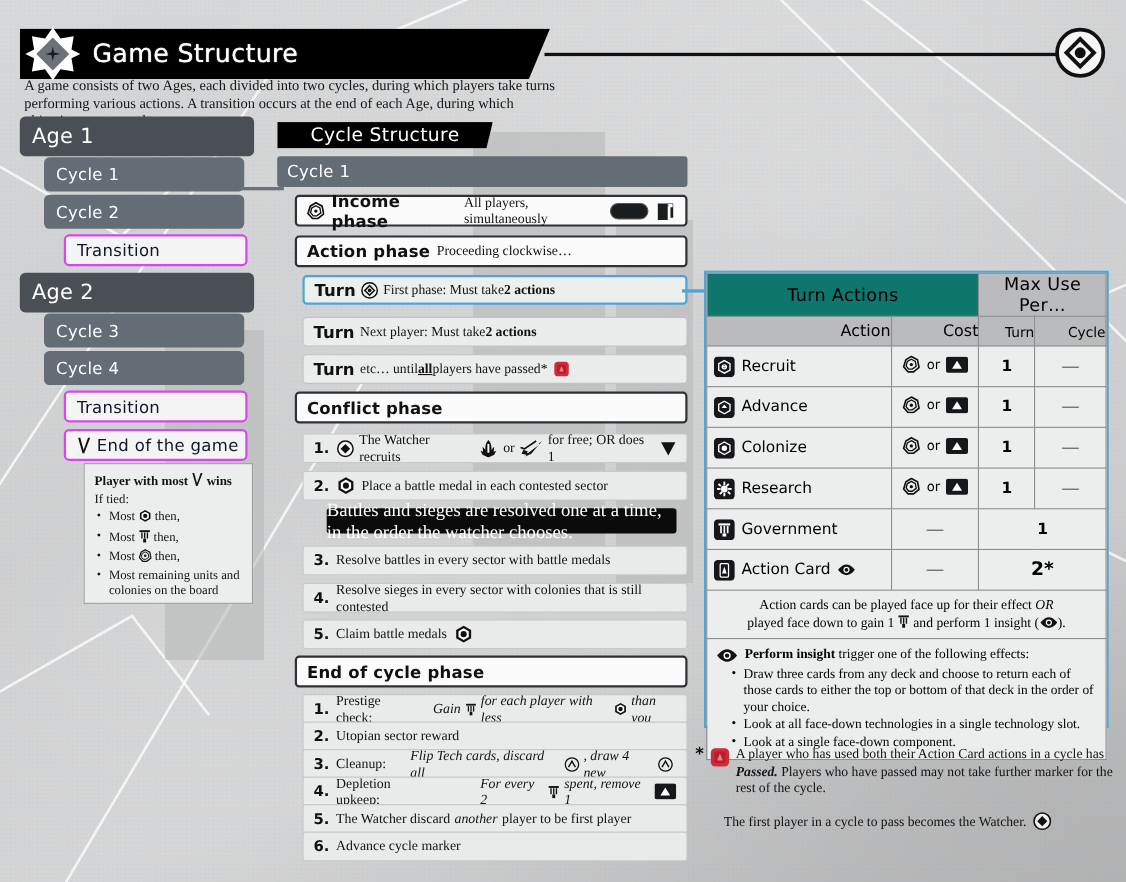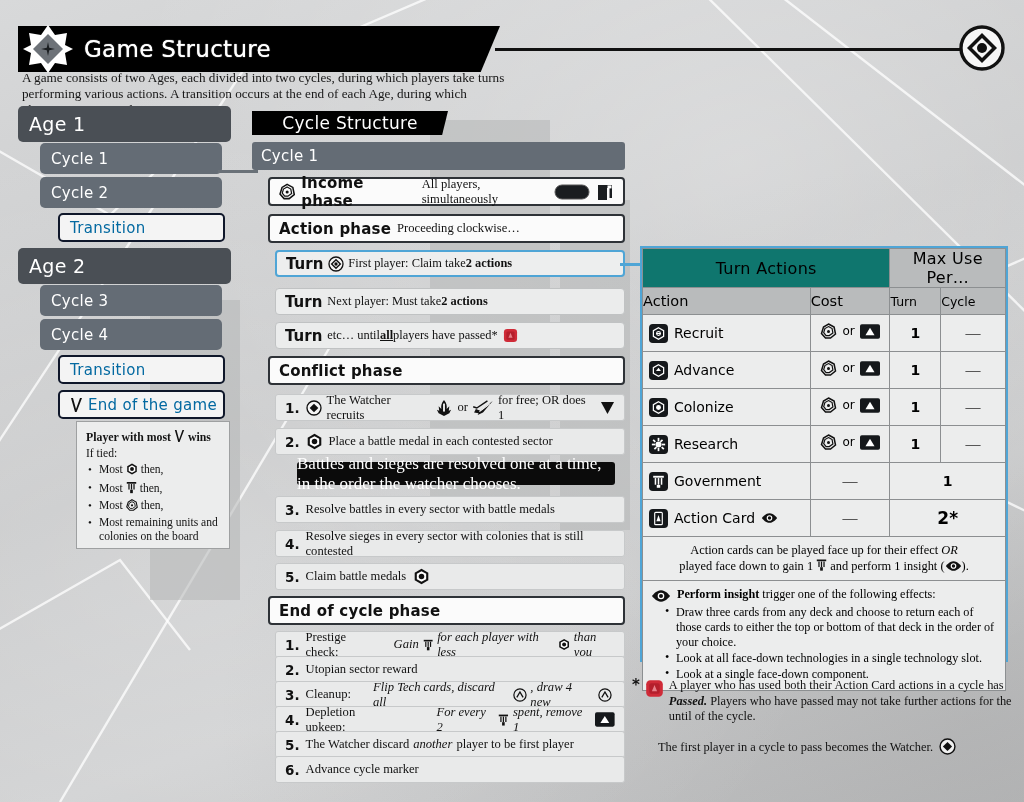--- a/index.html
+++ b/index.html
@@ -35,21 +35,21 @@
   .header-line { position:absolute; left:495px; top:48px; width:470px; height:3px; background:#111; }
   .watcher-big { position:absolute; left:958px; top:24px; width:48px; height:48px; }
 
   .intro { position:absolute; left:22px; top:70px; width:500px; font-size:13.2px;
            line-height:16px; color:#171717; }
 
   
   .bx { border-radius:5px; display:flex; align-items:center; }
   .dark-bar { background:#4a4f55; color:#fff; }
   .mid-bar  { background:#646c75; color:#fff; }
-  .white-bar{ background:#f4f4f4; border:2px solid #0f172a; color:#0369a1; }
+  .white-bar{ background:#f4f4f4; border:2px solid #d946ef; color:#0f172a; }
   .tech { font-family:"DejaVu Sans", sans-serif; letter-spacing:.3px; }
 
   
   .age { position:absolute; left:18px; width:213px; height:36px; padding-left:11px;
          font-size:19px; }
   .cyc { position:absolute; left:40px; width:182px; height:31px; padding-left:11px;
          font-size:15px; }
   .trn { position:absolute; left:58px; width:167px; height:29px; padding-left:10px;
          font-size:15px; }
   .tiebox { position:absolute; left:76px; top:421px; width:154px; height:128px;
@@ -88,21 +88,21 @@
 
   
   .tablewrap { position:absolute; left:640px; top:246px; width:368px; height:416px;
                border:2px solid #4fa5d6; background:#eceded; }
   table.ta { width:100%; border-collapse:collapse; }
   table.ta th, table.ta td { border:1px solid #8c8f91; }
   .th-top { background:#0f766e; font-family:"DejaVu Sans", sans-serif; font-size:16px;
             font-weight:500; text-align:center; height:28px; letter-spacing:.3px; }
   .th-top.shade { background:#b9bbbc; }
   .th-sub { background:#b9bbbc; font-family:"DejaVu Sans", sans-serif; font-size:14.5px;
-            font-weight:500; text-align:left; height:27px; }
+            font-weight:500; text-align:right; height:27px; }
   .th-sub.sm { font-size:12.5px; }
   td.act { background:#eceded; height:37px; padding-left:6px; font-family:"DejaVu Sans", sans-serif;
            font-size:14px; }
   td.act .wrap { display:flex; align-items:center; gap:6px; }
   td.cost { background:#eceded; text-align:center; font-size:12px; }
   td.num  { background:#eceded; text-align:center; font-family:"DejaVu Sans", sans-serif;
             font-weight:bold; font-size:14px; }
   td.dash { background:#eceded; text-align:center; font-size:15px; color:#222; }
   .cost-wrap { display:inline-flex; align-items:center; gap:5px; justify-content:center;
                font-family:"DejaVu Sans", sans-serif; font-size:12px; }
@@ -294,21 +294,21 @@
 <div class="bconn" style="left:620px; top:263px; width:22px; height:3px;"></div>
 
 <div class="turnrow sel" style="top:250px;">
   <span class="tw">Turn</span>
   <svg width="16" height="16" viewBox="0 0 48 48" style="margin-right:4px">
     <circle cx="24" cy="24" r="21" fill="#f6f6f6" stroke="#111" stroke-width="4"></circle>
     <path d="M24 8 L40 24 L24 40 L8 24 Z" fill="#111"></path>
     <path d="M24 14 L34 24 L24 34 L14 24 Z" fill="#f6f6f6"></path>
     <circle cx="24" cy="24" r="5" fill="#111"></circle>
       </svg>
-  <span>First player: Claim take </span>
+  <span>First phase: Must take </span>
   <b>2 actions</b>
 </div>
 
 <div class="turnrow" style="top:288px;">
   <span class="tw">Turn</span>
   <span>Next player: Must take </span>
   <b>2 actions</b>
 </div>
 
 <div class="turnrow" style="top:322px;">
@@ -671,21 +671,21 @@
 </div>
 
 <div class="footnote">
   <div class="r1">
     <span class="star">*</span>
     <svg width="19" height="19" viewBox="0 0 16 16" style="flex:none;margin-top:1px">
       <rect x="1" y="1" width="14" height="14" rx="3.5" fill="#cf2b38"></rect>
       <rect x="3.6" y="3.6" width="8.8" height="8.8" rx="1.6" fill="#b51f2c"></rect>
       <path d="M8 5 L10.2 10.4 L5.8 10.4 Z" fill="#e8808a"></path>
         </svg>
-    <div><span>A player who has used both their Action Card actions in a cycle has </span><b><em>Passed.</em></b><span> Players who have passed may not take further actions for the until of the cycle.</span></div>
+    <div><span>A player who has used both their Action Card actions in a cycle has </span><b><em>Passed.</em></b><span> Players who have passed may not take further marker for the rest of the cycle.</span></div>
   </div>
   <div class="p2">
     <span>The first player in a cycle to pass becomes the Watcher.</span>
     <svg width="17" height="17" viewBox="0 0 48 48" style="vertical-align:-4px;margin-left:3px">
       <circle cx="24" cy="24" r="21" fill="#f0f0f0" stroke="#111" stroke-width="4"></circle>
       <path d="M24 11 L37 24 L24 37 L11 24 Z" fill="#111"></path>
       <circle cx="24" cy="24" r="5.5" fill="#111"></circle>
         </svg>
   </div>
 </div>

